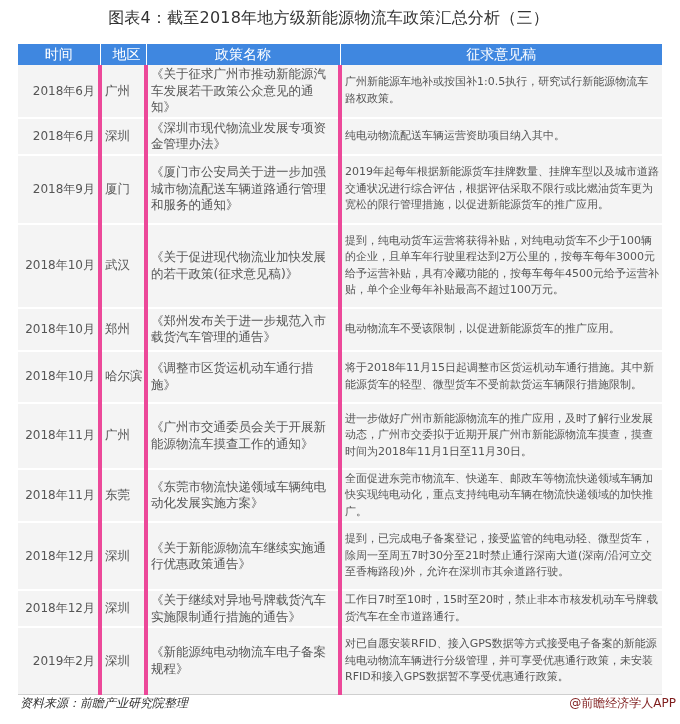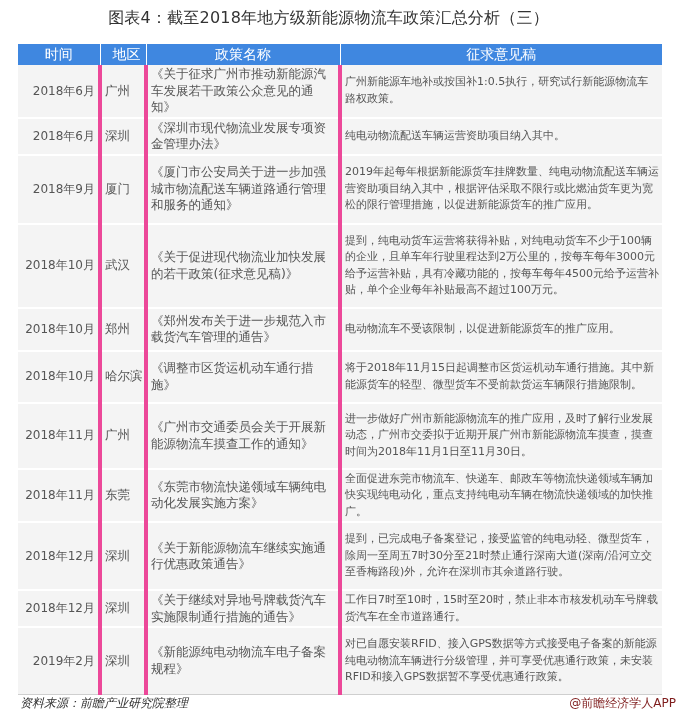--- a/index.html
+++ b/index.html
@@ -83,21 +83,21 @@
     <tr style="height:35px">
       <td class="time">2018年6月</td>
       <td class="region">深圳</td>
       <td class="name">《深圳市现代物流业发展专项资金管理办法》</td>
       <td class="goal">纯电动物流配送车辆运营资助项目纳入其中。</td>
     </tr>
     <tr style="height:69px">
       <td class="time">2018年9月</td>
       <td class="region">厦门</td>
       <td class="name">《厦门市公安局关于进一步加强城市物流配送车辆道路通行管理和服务的通知》</td>
-      <td class="goal">2019年起每年根据新能源货车挂牌数量、纯电动物流配送车辆运营资助项目纳入其中，根据评估采取不限行或比燃油货车更为宽松的限行管理措施，以促进新能源货车的推广应用。</td>
+      <td class="goal">2019年起每年根据新能源货车挂牌数量、挂牌车型以及城市道路交通状况进行综合评估，根据评估采取不限行或比燃油货车更为宽松的限行管理措施，以促进新能源货车的推广应用。</td>
     </tr>
     <tr style="height:84px">
       <td class="time">2018年10月</td>
       <td class="region">武汉</td>
       <td class="name">《关于促进现代物流业加快发展的若干政策(征求意见稿)》</td>
       <td class="goal">提到，纯电动货车运营将获得补贴，对纯电动货车不少于100辆的企业，且单车年行驶里程达到2万公里的，按每车每年3000元给予运营补贴，具有冷藏功能的，按每车每年4500元给予运营补贴，单个企业每年补贴最高不超过100万元。</td>
     </tr>
     <tr style="height:43px">
       <td class="time">2018年10月</td>
       <td class="region">郑州</td>

